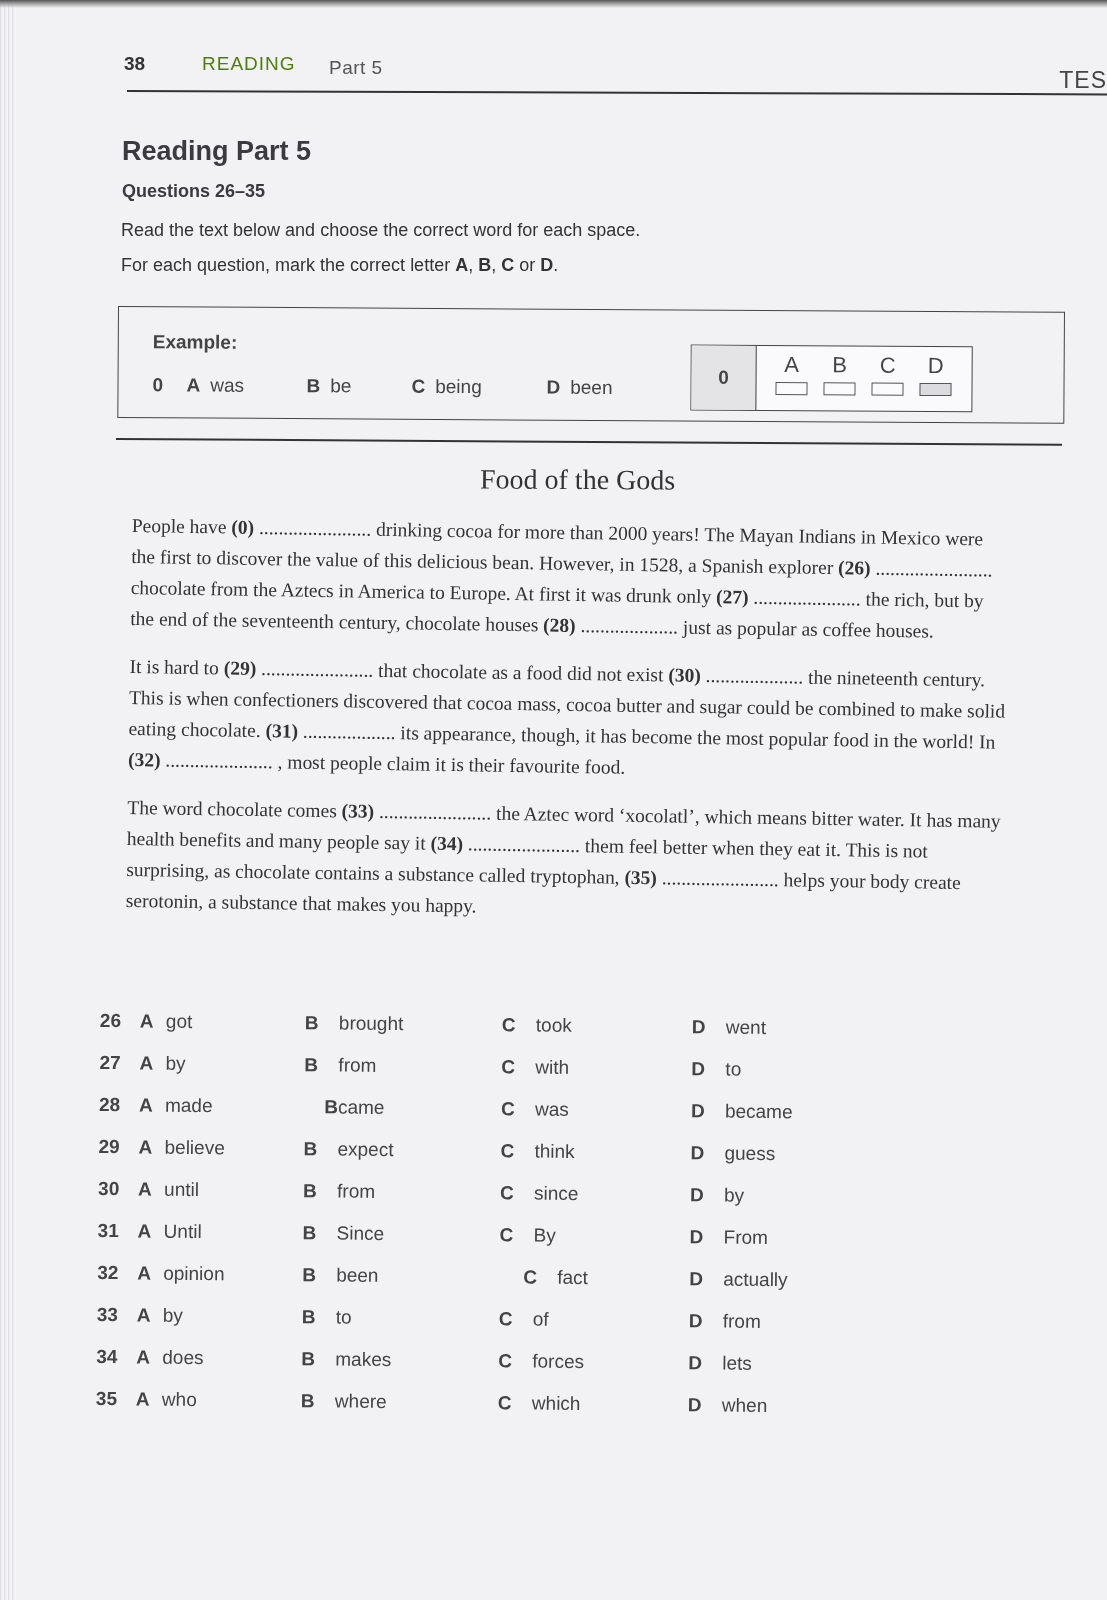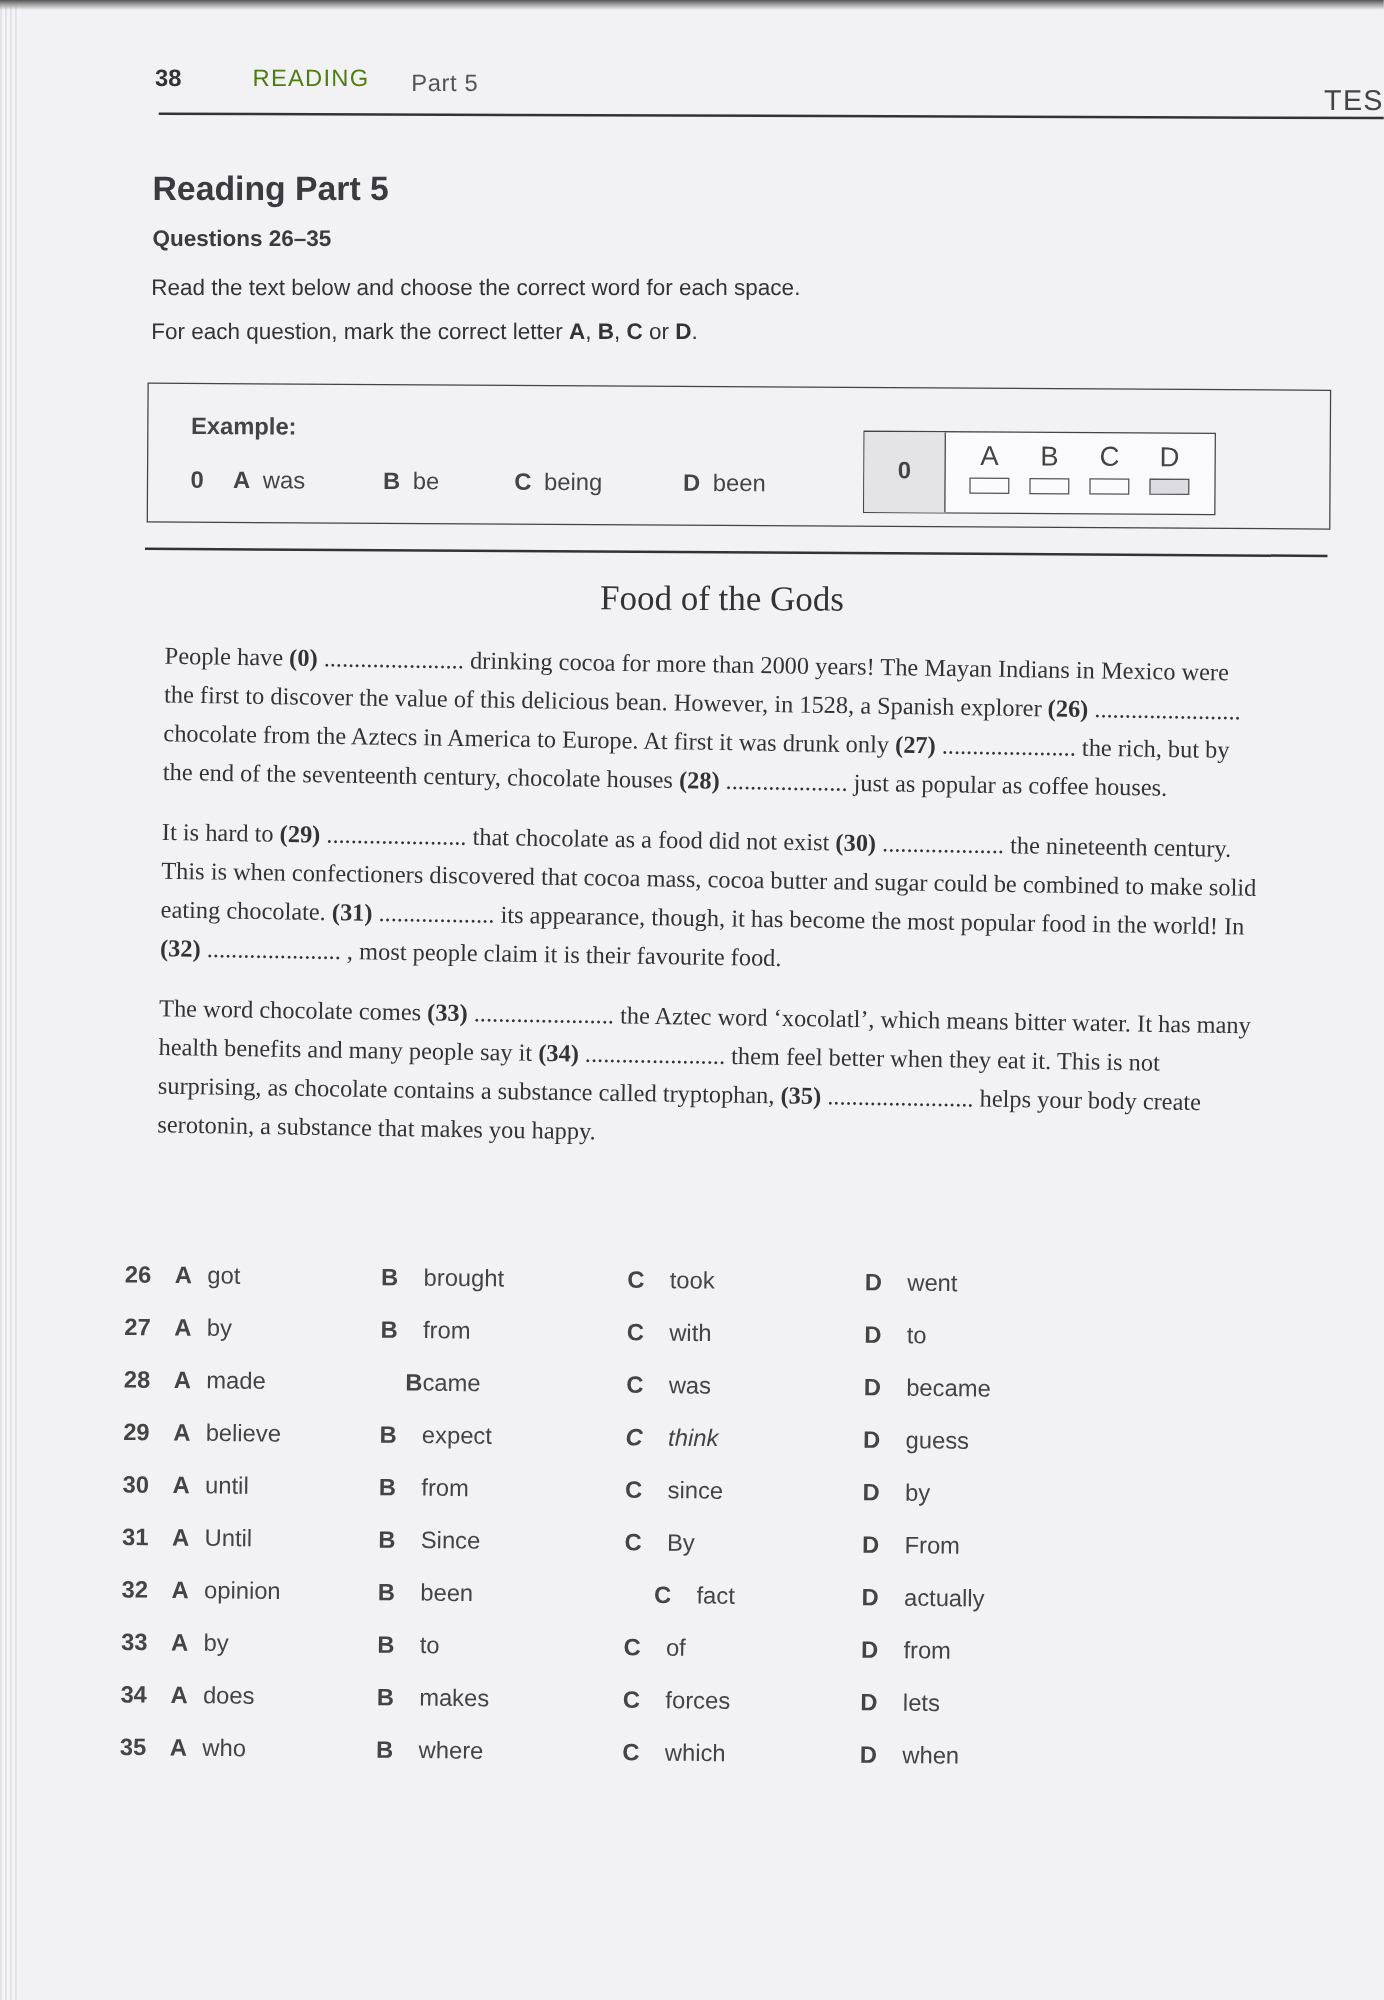--- a/index.html
+++ b/index.html
@@ -133,21 +133,21 @@
       <span class="qnum">28</span>
       <span class="cell" style="left: 40px;"><span class="L" style="width: 26px;">A</span><span>made</span></span>
       <span class="cell" style="left: 205px; text-align: right;"><span class="L">B</span><span>came</span></span>
       <span class="cell" style="left: 402px;"><span class="L">C</span><span>was</span></span>
       <span class="cell" style="left: 592px;"><span class="L">D</span><span>became</span></span>
     </div>
     <div class="opt-row">
       <span class="qnum">29</span>
       <span class="cell" style="left: 40px;"><span class="L" style="width: 26px;">A</span><span>believe</span></span>
       <span class="cell" style="left: 205px;"><span class="L">B</span><span>expect</span></span>
-      <span class="cell" style="left: 402px; font-style: italic;"><span class="L">C</span><span>think</span></span>
+      <span class="cell" style="left: 402px;"><span class="L">C</span><span>think</span></span>
       <span class="cell" style="left: 592px;"><span class="L">D</span><span>guess</span></span>
     </div>
     <div class="opt-row">
       <span class="qnum">30</span>
       <span class="cell" style="left: 40px;"><span class="L" style="width: 26px;">A</span><span>until</span></span>
       <span class="cell" style="left: 205px;"><span class="L">B</span><span>from</span></span>
       <span class="cell" style="left: 402px;"><span class="L">C</span><span>since</span></span>
       <span class="cell" style="left: 592px;"><span class="L">D</span><span>by</span></span>
     </div>
     <div class="opt-row">

